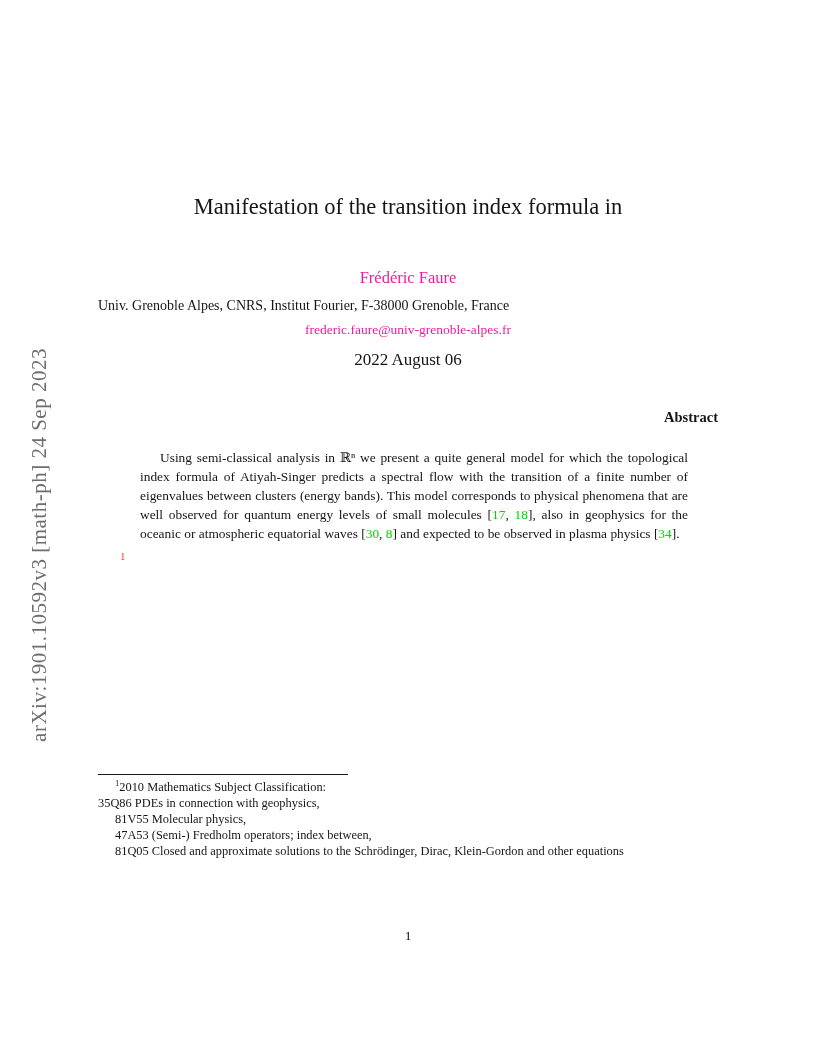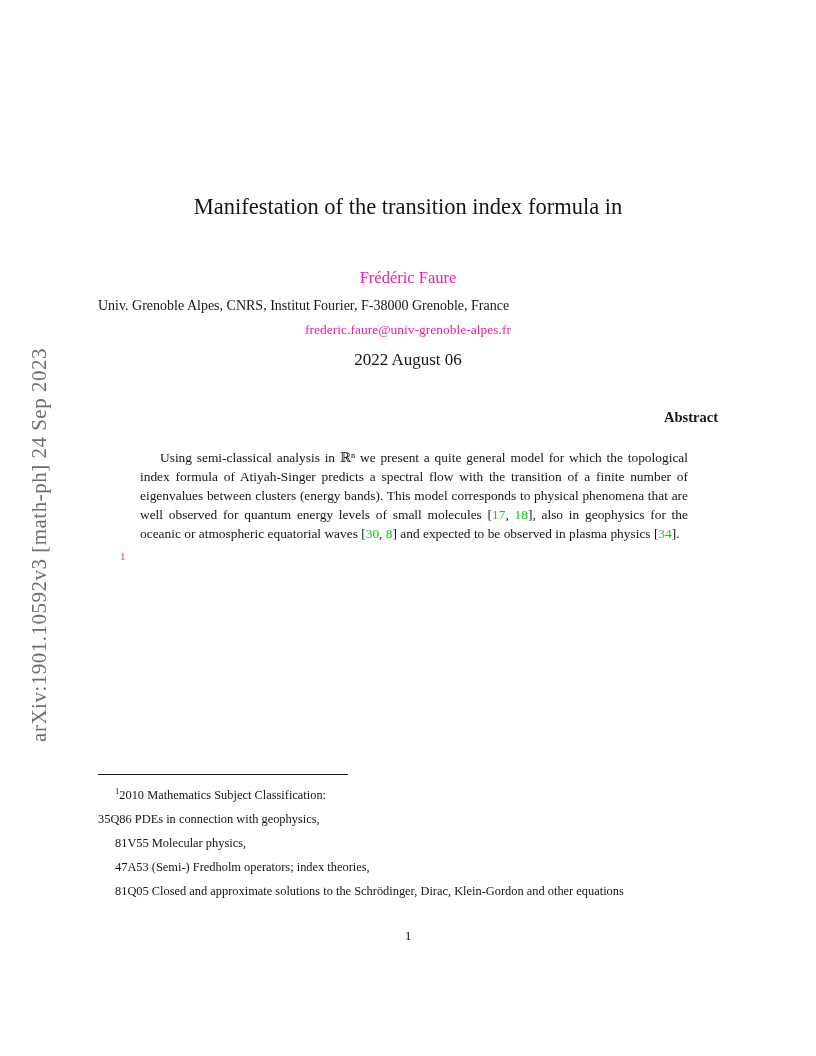--- a/index.html
+++ b/index.html
@@ -65,21 +65,21 @@
     font-size:11px;color:var(--link-red);cursor:pointer;
   }
   .footnote-rule{
     position:absolute;left:98px;top:774px;width:250px;height:0;
     border-top:1.2px solid #1a1a1a;
   }
   .footnotes{
     position:absolute;left:98px;top:779px;width:622px;
     font-size:12.4px;line-height:16px;
   }
-  .fn-line{white-space:normal;margin-top:8px;}
+  .fn-line{white-space:normal;}
   .fn-line.indent{padding-left:17px;}
   .fn-line sup{font-size:8.5px;line-height:0;}
   .page-number{
     position:absolute;top:928px;left:98px;width:620px;
     text-align:center;font-size:13.5px;
   }
 </style>
 </head>
 <body>
 
@@ -104,19 +104,19 @@
   <p class="abstract-body"><span>Using semi-classical analysis in ℝⁿ we present a quite general model for which the topological index formula of Atiyah-Singer predicts a spectral flow with the transition of a finite number of eigenvalues between clusters (energy bands). This model corresponds to physical phenomena that are well observed for quantum energy levels of small molecules [</span><span class="cite">17</span><span>, </span><span class="cite">18</span><span>], also in geophysics for the oceanic or atmospheric equatorial waves [</span><span class="cite">30</span><span>, </span><span class="cite">8</span><span>] and expected to be observed in plasma physics [</span><span class="cite">34</span><span>].</span></p>
 
   <span class="footnote-marker">1</span>
 
   <div class="footnote-rule"></div>
 
   <div class="footnotes">
       <div class="fn-line indent"><sup>1</sup><span>2010 Mathematics Subject Classification:</span></div>
       <div class="fn-line"><span>35Q86 PDEs in connection with geophysics,</span></div>
       <div class="fn-line indent"><span>81V55 Molecular physics,</span></div>
-      <div class="fn-line indent"><span>47A53 (Semi-) Fredholm operators; index theories,</span></div>
+      <div class="fn-line indent"><span>47A53 (Semi-) Fredholm operators; index between,</span></div>
       <div class="fn-line indent"><span>81Q05 Closed and approximate solutions to the Schrödinger, Dirac, Klein-Gordon and other equations</span></div>
     </div>
 
   <div class="page-number">1</div>
 
 </div>
 
 </body></html>

